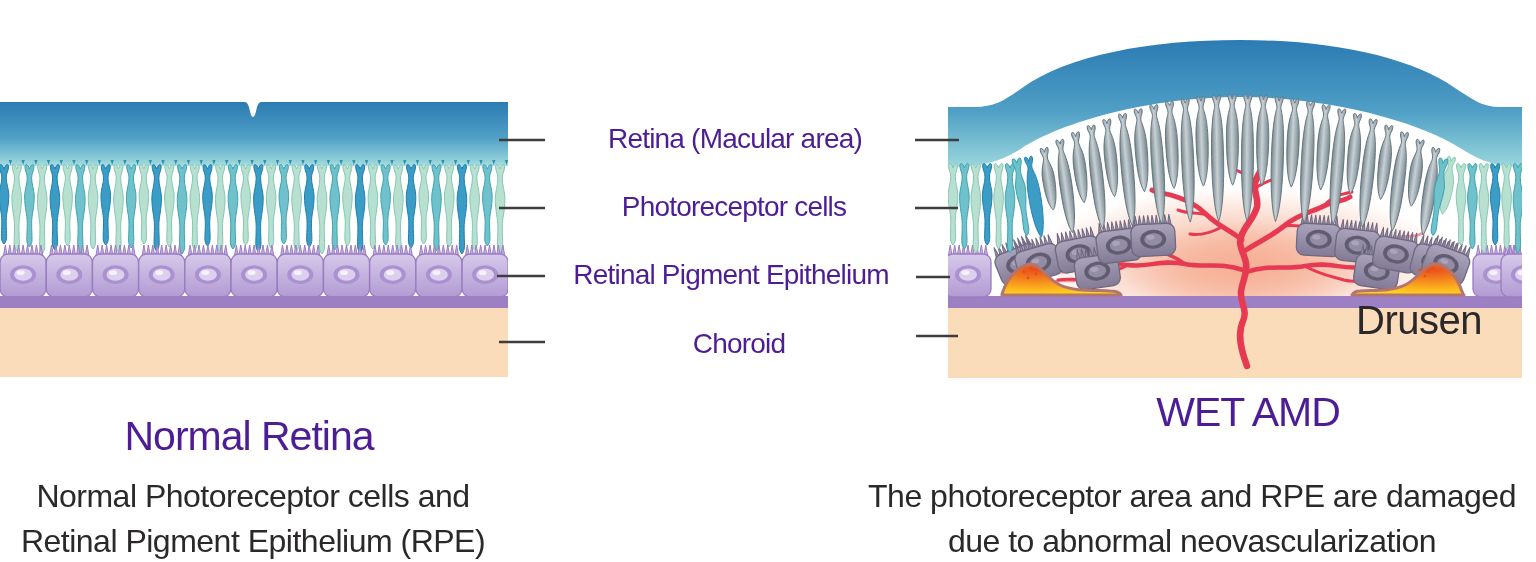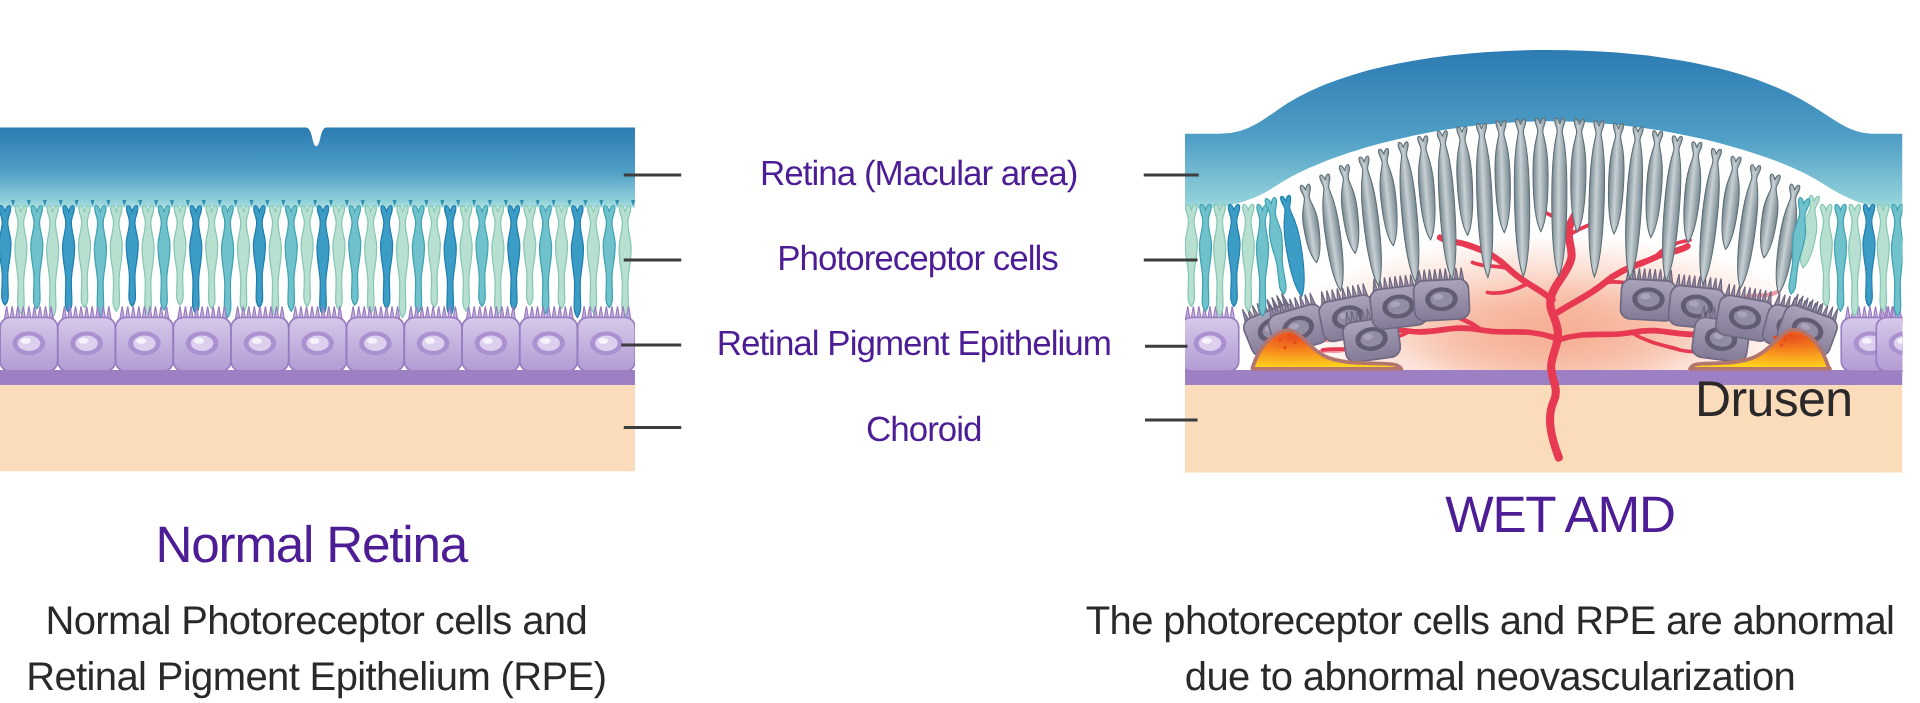--- a/index.html
+++ b/index.html
@@ -456,17 +456,17 @@
   <div class="lbl drusen" style="left:1419px;top:320px;">Drusen</div>
 
   <div class="lbl panel-title" style="left:249px;top:412px;margin-top:24px;">Normal Retina</div>
   <div class="lbl panel-title" style="left:1236px;top:412px;margin-left:12px;">WET AMD</div>
 
   <div class="caption" style="left:253px;top:519px;">
     <div>Normal Photoreceptor cells and</div>
     <div>Retinal Pigment Epithelium (RPE)</div>
   </div>
   <div class="caption" style="left:1192px;top:519px;">
-    <div>The photoreceptor cells and RPE are abnormal</div>
+    <div>The photoreceptor area and RPE are damaged</div>
     <div>due to abnormal neovascularization</div>
   </div>
 
 </div>
 
 </body></html>

